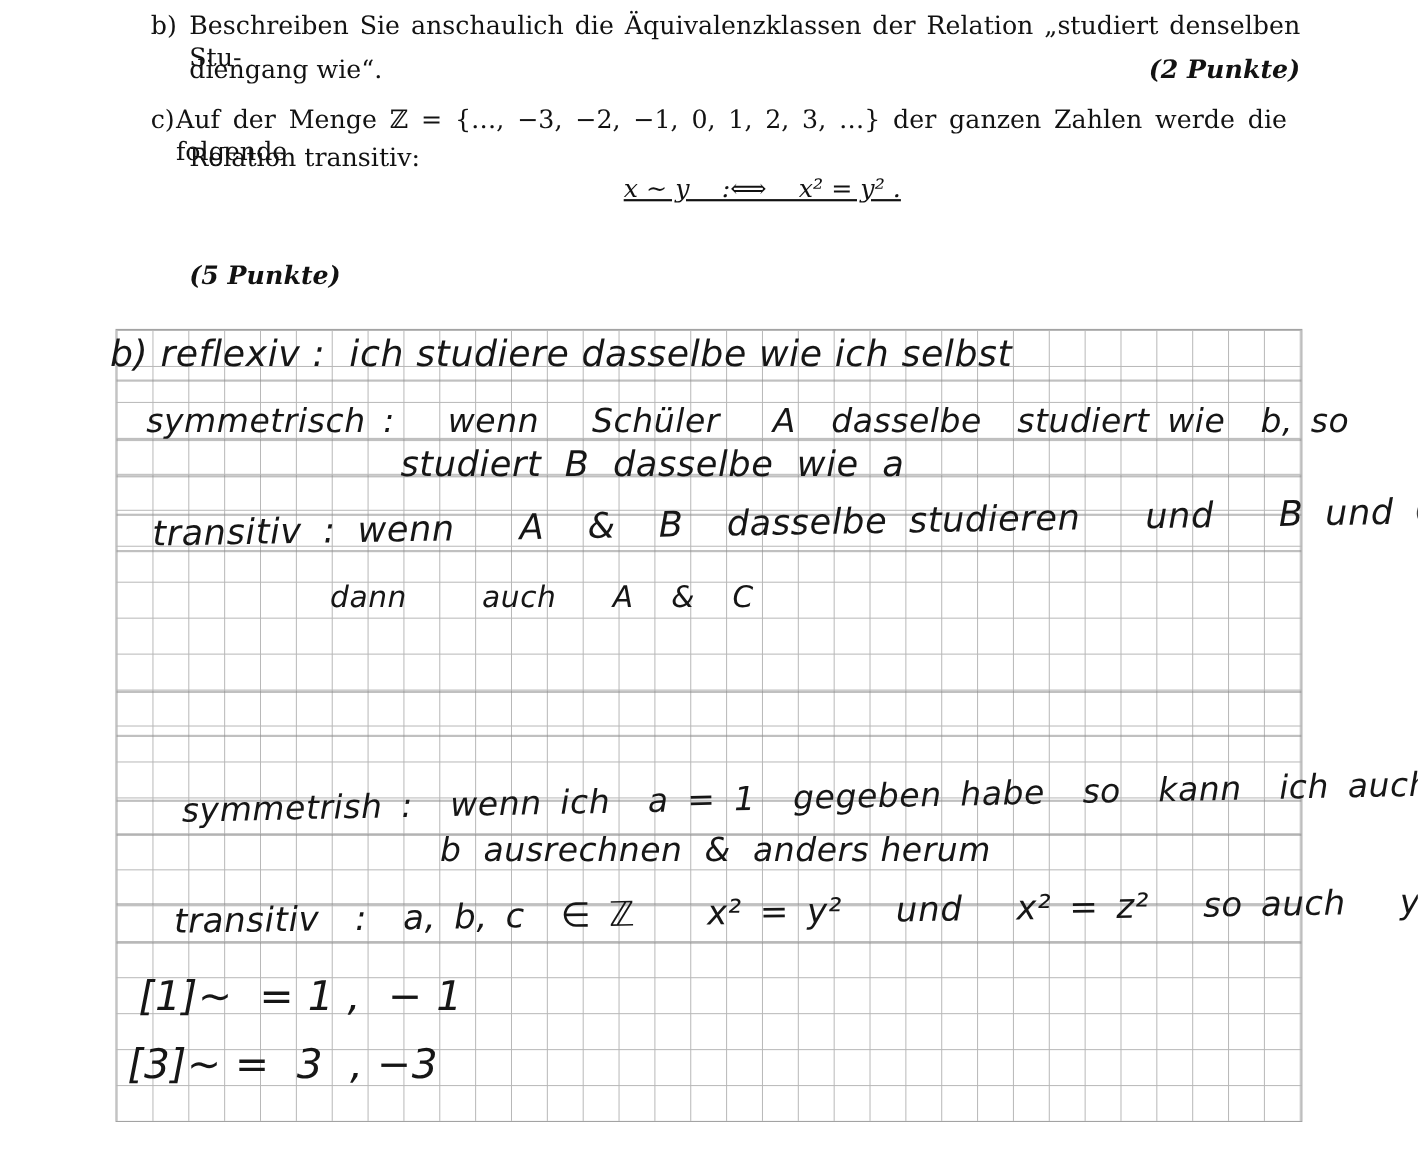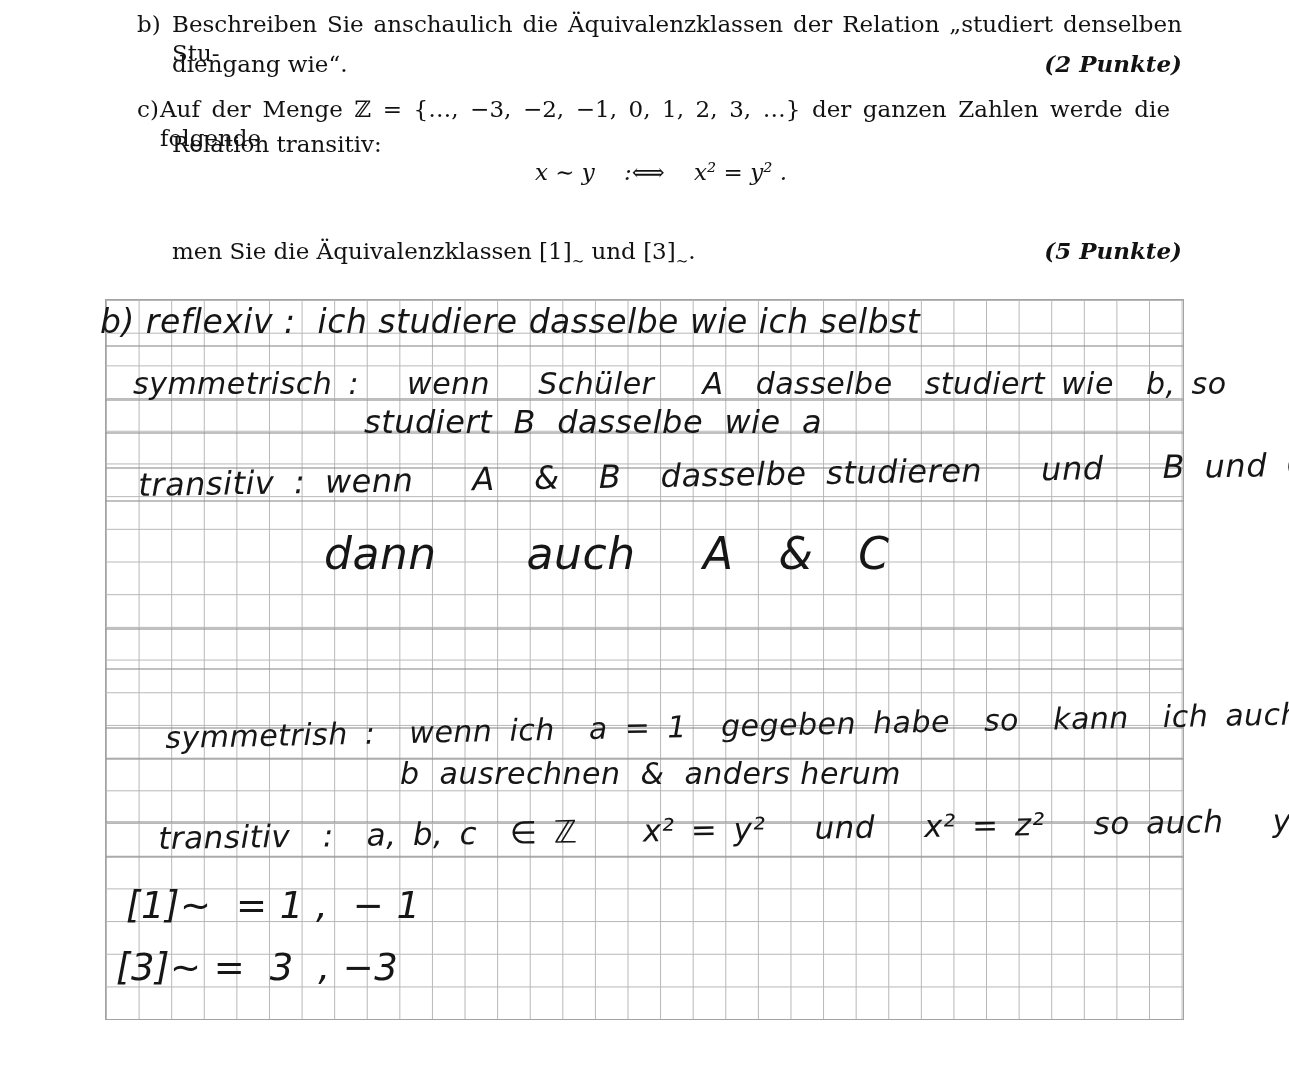--- a/index.html
+++ b/index.html
@@ -62,25 +62,22 @@
   <div class="printed" style="left:137px; top:10px;">b)</div>
   <div class="printed just" style="left:172px; top:10px; width:1010px;">Beschreiben Sie anschaulich die Äquivalenzklassen der Relation „studiert denselben Stu-</div>
   <div class="printed row2" style="left:172px; top:50px; width:1010px;">
     <span>diengang wie“.</span>
     <span class="pts">(2 Punkte)</span>
   </div>
 
   <div class="printed" style="left:137px; top:95px;">c)</div>
   <div class="printed just" style="left:160px; top:95px; width:1010px;">Auf der Menge ℤ = {…, −3, −2, −1, 0, 1, 2, 3, …} der ganzen Zahlen werde die folgende</div>
   <div class="printed" style="left:172px; top:130px;">Relation transitiv:</div>
-  <div class="printed formula" style="left:156px; top:158px; width:1010px;">x ∼ y    :⟺    x² = y² .</div>
+  <div class="printed formula" style="left:188px; top:158px; width:1010px;text-decoration:underline;">x ∼ y    :⟺    x² = y² .</div>
   <div class="printed row2" style="left:172px; top:237px; width:1010px;">
-    <span>
-      <span>men Sie die Äquivalenzklassen [1]</span><span class="sub-tilde">∼</span><span> und [3]</span><span class="sub-tilde">∼</span><span>.</span>
-    </span>
     <span class="pts">(5 Punkte)</span>
   </div>
 
   <div class="grid-paper">
     <div class="hline" style="top:45px;"></div>
     <div class="hline" style="top:99px;"></div>
     <div class="hline" style="top:132px;"></div>
     <div class="hline" style="top:167px;"></div>
     <div class="hline" style="top:200px;"></div>
     <div class="hline" style="top:328px;"></div>
@@ -88,20 +85,20 @@
     <div class="hline" style="top:427px;"></div>
     <div class="hline" style="top:458px;"></div>
     <div class="hline" style="top:521px;"></div>
     <div class="hline" style="top:556px;"></div>
   </div>
 
   <div class="hw" style="left:100px; top:302px; font-size:33px;">b) reflexiv :  ich studiere dasselbe wie ich selbst</div>
   <div class="hw" style="left:133px; top:366px; font-size:30px; word-spacing:6px;">symmetrisch :   wenn   Schüler   A  dasselbe  studiert wie  b, so</div>
   <div class="hw" style="left:364px; top:403px; font-size:32px;">studiert  B  dasselbe  wie  a</div>
   <div class="hw" style="left:138px; top:466px; font-size:32px; word-spacing:9px; transform:rotate(-1deg);">transitiv : wenn   A  &amp;  B  dasselbe studieren   und   B und C auch</div>
-  <div class="hw" style="left:324px; top:528px; font-size:44px; word-spacing:8px;">dann    auch   A  &amp;  C</div>
+  <div class="hw" style="left:300px; top:528px; font-size:27px; word-spacing:8px;">dann    auch   A  &amp;  C</div>
   <div class="hw" style="left:165px; top:720px; font-size:30px; word-spacing:7px; transform:rotate(-1.2deg);">symmetrish :  wenn ich  a = 1  gegeben habe  so  kann  ich auch</div>
   <div class="hw" style="left:400px; top:756px; font-size:30px;">b  ausrechnen  &amp;  anders herum</div>
   <div class="hw" style="left:158px; top:820px; font-size:31px; word-spacing:6px; transform:rotate(-0.9deg);">transitiv  :  a, b, c  ∈ ℤ    x² = y²   und   x² = z²   so auch   y² = z²</div>
   <div class="hw" style="left:126px; top:884px; font-size:37px;">[1]∼  = 1 ,  − 1</div>
   <div class="hw" style="left:116px; top:946px; font-size:37px;">[3]∼ =  3  , −3</div>
 
 </div>
 
 </body></html>

